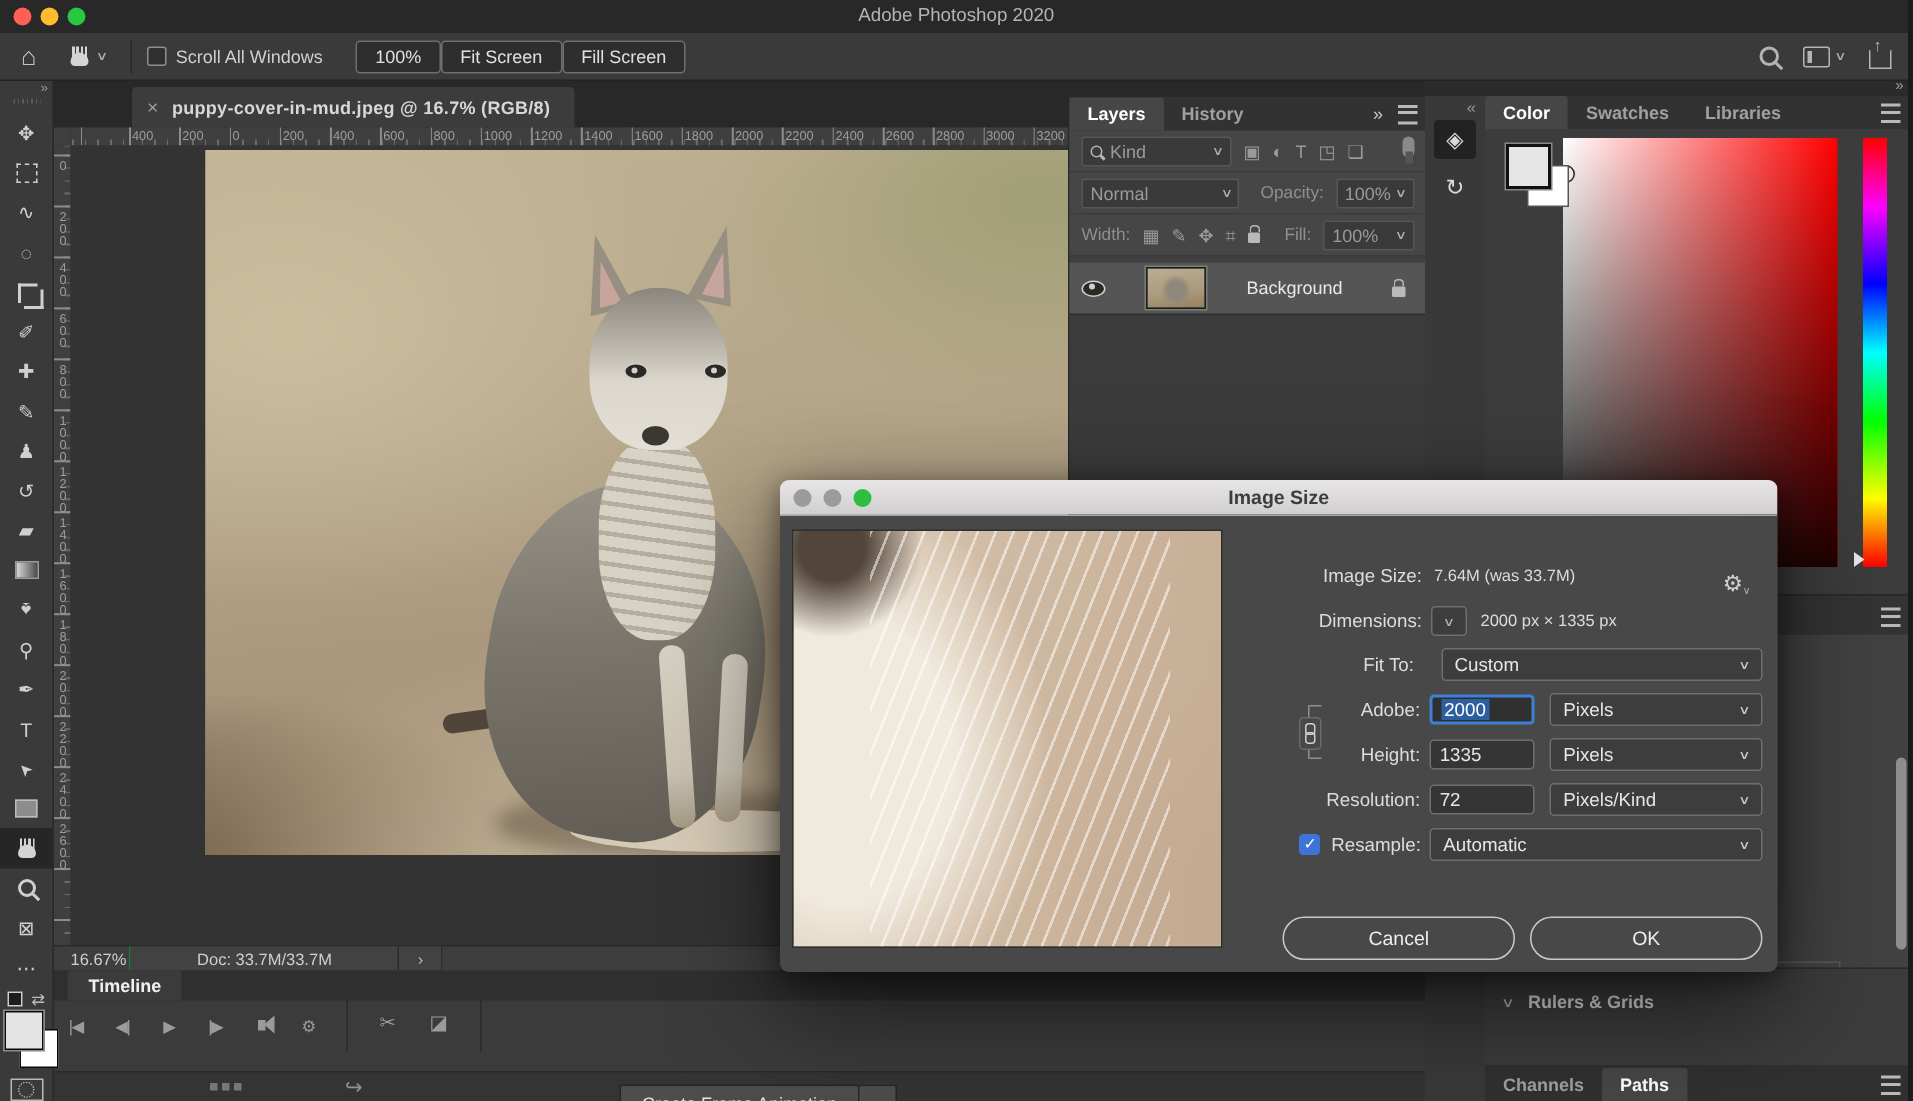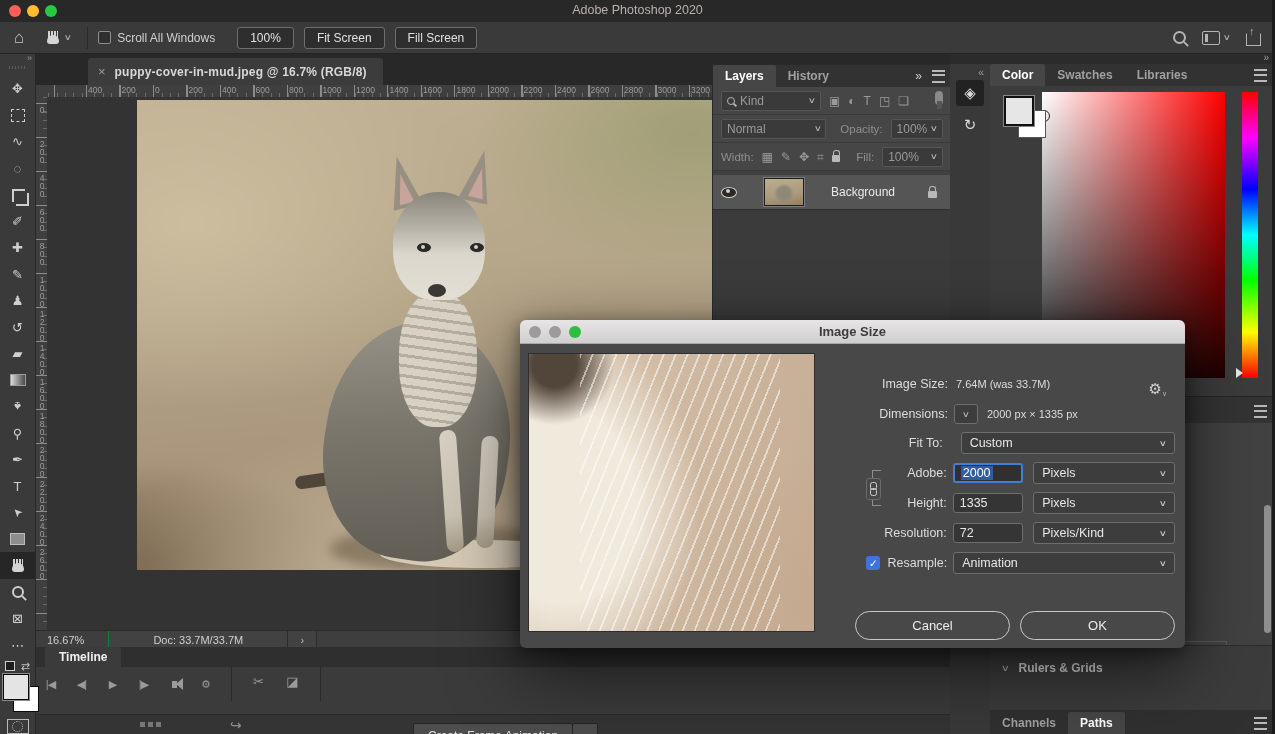--- a/index.html
+++ b/index.html
@@ -15,21 +15,21 @@
   
   #optionsbar{position:absolute;left:0;top:22px;width:1275px;height:31px;background:#3a3a3a;
               border-bottom:1px solid #232323;display:flex;align-items:center;z-index:5}
   .ob-home{margin-left:14px;font-size:17px;color:#c4c4c4}
   .ob-hand{margin-left:22px;display:flex;align-items:center;gap:5px}
   .chev{font-size:8px;color:#b0b0b0;transform:scaleX(1.4)}
   .vsep{width:1px;height:22px;background:#2a2a2a;margin:0 10px}
   .ob-check{display:flex;align-items:center;gap:6px;color:#cfcfcf}
   .cb-empty{width:11px;height:11px;border:1px solid #8f8f8f;border-radius:2px;background:#2f2f2f}
   .ob-btn{background:#2e2e2e;border:1px solid #6e6e6e;border-radius:3px;color:#e0e0e0;
-          padding:3px 12px;margin-left:10px;font-size:12px}
+          padding:3px 12px;font-size:12px}
   .ob-right{position:absolute;right:14px;display:flex;align-items:center;gap:16px}
   .mag{width:9px;height:9px;border:2px solid #b4b4b4;border-radius:50%;position:relative;display:inline-block}
   .mag::after{content:"";position:absolute;width:6px;height:2px;background:#b4b4b4;right:-5px;bottom:-3px;transform:rotate(45deg)}
   .wsicon{width:16px;height:12px;border:1.5px solid #b4b4b4;border-radius:2px;position:relative;display:inline-block}
   .wsicon::before{content:"";position:absolute;left:2px;top:2px;bottom:2px;width:3px;background:#b4b4b4}
   .share{width:13px;height:11px;border:1.5px solid #b4b4b4;border-top-color:#3a3a3a;position:relative;display:inline-block;margin-top:4px}
   .share::before{content:"↑";position:absolute;left:2px;top:-9px;color:#b4b4b4;font-size:11px;font-weight:bold}
 
   
   #toolstrip{position:absolute;left:0;top:53px;width:35px;height:681px;background:#3a3a3a;
@@ -108,21 +108,21 @@
         background:linear-gradient(168deg,#9a958a 0%,#7a766c 45%,#5f5b52 100%);
         background-blend-mode:normal}
   .leg{width:17px;height:122px;border-radius:8px;background:linear-gradient(180deg,#d6d0c2 0%,#c9c2b2 70%,#a59a85 100%)}
   .puddle{width:205px;height:28px;border-radius:50%;background:#dbd2bd;opacity:.9}
   .gshadow{width:235px;height:48px;border-radius:50%;background:rgba(62,48,32,.38);filter:blur(6px)}
   .stick{width:70px;height:13px;border-radius:7px;background:#4f4538;transform:rotate(-8deg)}
 
   
   #statusbar{position:absolute;left:0;top:578px;width:915px;height:17px;background:#3e3e3e;border-top:1px solid #2a2a2a;
              display:flex;align-items:center;font-size:11px;color:#cfcfcf}
-  #statusbar .zoomf{padding:0 24px 0 12px;height:100%;display:flex;align-items:center;border-right:1px solid #15803d}
+  #statusbar .zoomf{padding:0 2px 0 12px;height:100%;display:flex;align-items:center;border-right:1px solid #15803d}
   #statusbar .docf{width:178px;height:100%;display:flex;align-items:center;justify-content:center;border-right:1px solid #2c2c2c;background:#424242}
   #statusbar .docchev{width:28px;height:100%;display:flex;align-items:center;justify-content:center;color:#bdbdbd;border-right:1px solid #2c2c2c;background:#424242}
 
   
   #timeline{position:absolute;left:0;top:595px;width:915px;height:87px;background:#3b3b3b}
   #tl-head{position:absolute;left:0;top:0;width:100%;height:20px;background:#2f2f2f}
   #tl-tab{position:absolute;left:10px;top:0;height:20px;background:#3b3b3b;padding:0 14px;display:flex;align-items:center;
           color:#f0f0f0;font-weight:bold;font-size:12px;border-radius:3px 3px 0 0}
   #tl-controls{position:absolute;left:0;top:20px;width:100%;height:34px;display:flex;align-items:center;color:#9b9b9b}
   #tl-controls .tbtn{width:31px;text-align:center;font-size:11px;letter-spacing:-1px}
@@ -669,21 +669,21 @@
         </span>
       </div>
       <div class="frow" style="left:300px;top:208px;width:355px;height:22px">
         <span style="width:128px;display:flex;align-items:center;justify-content:flex-end;gap:7px">
           <span class="dcheck" data-name="resample-checkbox">
               <span data-name="check-icon">✓</span>
             </span>
           <span class="flabel" data-name="resample-label">Resample:</span>
         </span>
         <span class="select" style="margin-left:6px;width:223px" data-name="resample-select">
-          <span data-name="resample-value">Animation</span>
+          <span data-name="resample-value">Automatic</span>
           <span class="chev" data-name="chevron-down-icon">∨</span>
         </span>
       </div>
       <button class="pillbtn" style="position:absolute;left:335px;top:267px;width:155px" data-name="cancel-button">Cancel</button>
       <button class="pillbtn" style="position:absolute;left:500px;top:267px;width:155px" data-name="ok-button">OK</button>
     </div>
   </div>
 
 </div>
 

